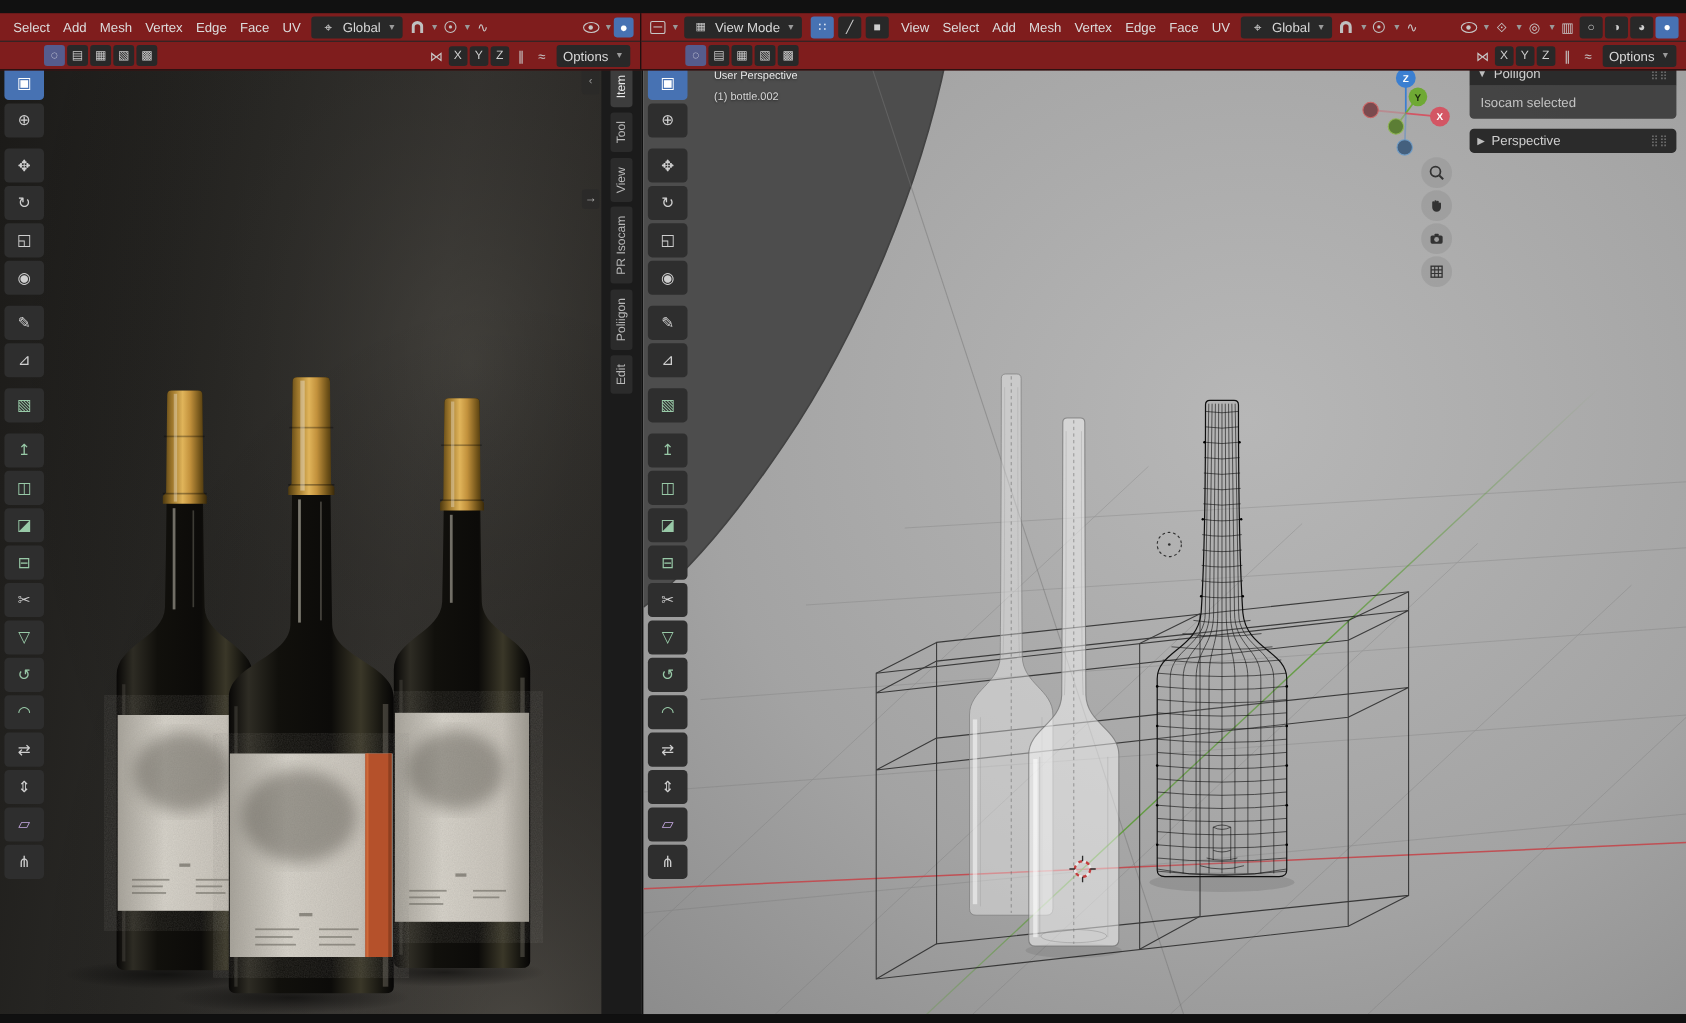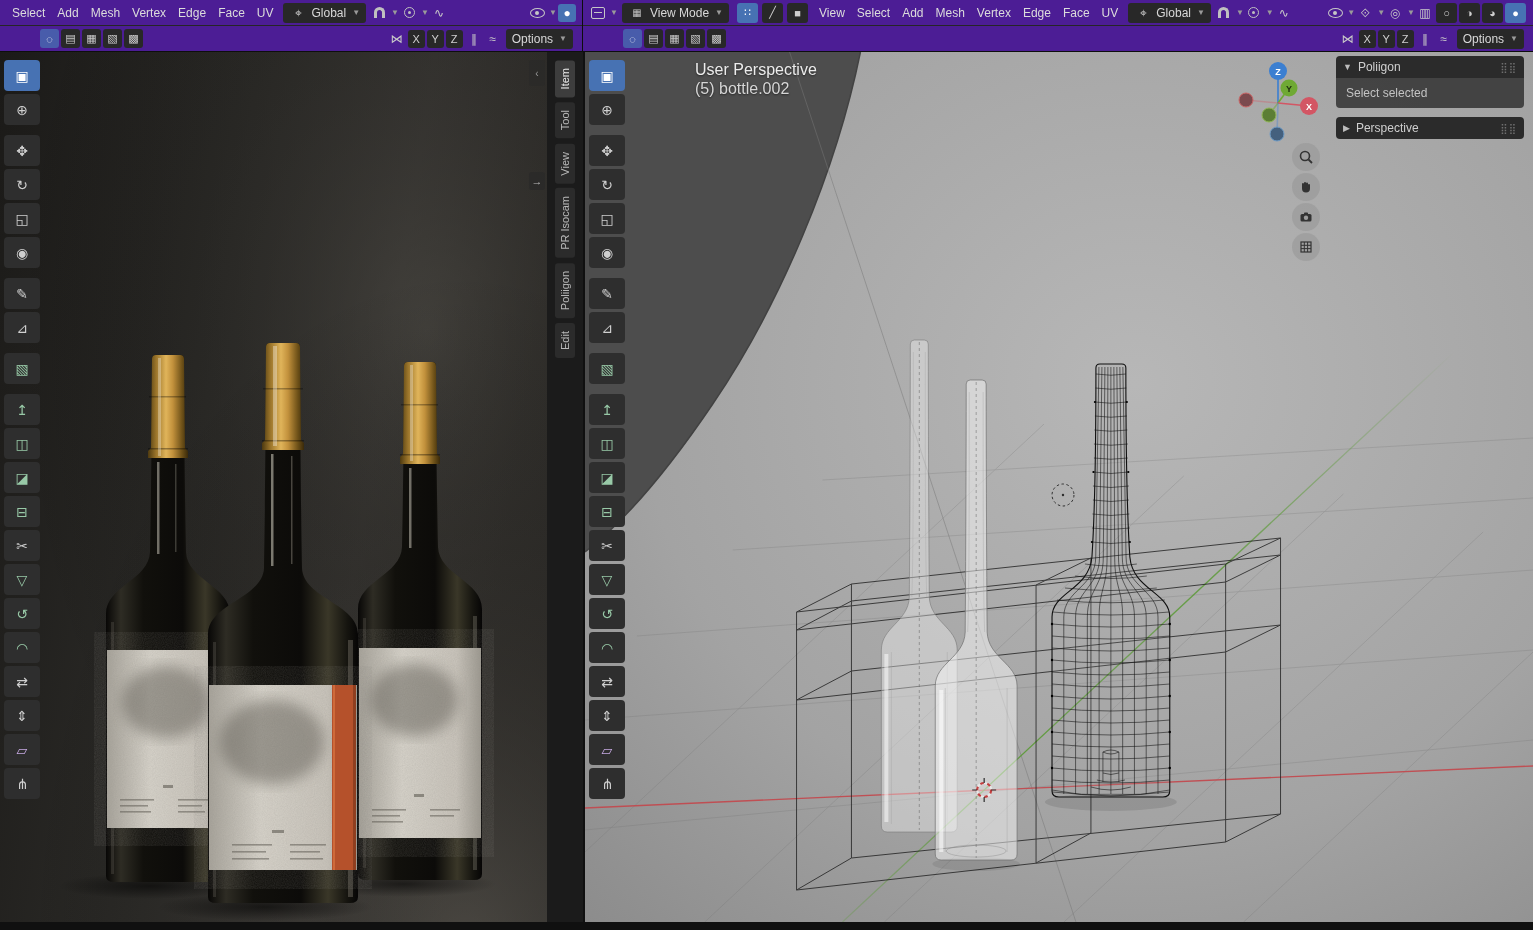--- a/index.html
+++ b/index.html
@@ -1,21 +1,21 @@
 <!DOCTYPE html>
 <html><head>
 <meta charset="utf-8">
 <style>
   *{margin:0;padding:0;box-sizing:border-box;}
   html,body{width:1533px;height:930px;overflow:hidden;background:#111;
     font-family:"Liberation Sans","DejaVu Sans",sans-serif;}
   .app{position:relative;width:1533px;height:930px;}
 
   
-  .headers{position:absolute;top:0;left:0;right:0;height:52px;display:flex;background:#4c1d95;border-bottom:1px solid #0e0e0e;z-index:20;}
+  .headers{position:absolute;top:12px;left:0;right:0;height:52px;display:flex;background:#7f1d1d;border-bottom:1px solid #0e0e0e;z-index:20;}
   .hdr{display:flex;flex-direction:column;}
   .hdr-left{width:583px;border-right:1px solid #0d0d0d;}
   .hdr-right{flex:1;min-width:0;}
   .hrow{height:26px;display:flex;align-items:center;padding:0 6px;gap:1px;font-size:12px;color:#d8d8d8;white-space:nowrap;overflow:hidden;}
   .hrow+.hrow{border-top:1px solid #262626;}
   .hmenus{display:flex;}
   .menu-item{padding:2px 6px;border-radius:3px;color:#dcdcdc;}
   .chip{display:inline-flex;align-items:center;gap:4px;background:#282828;border-radius:3px;padding:2px 6px;margin:0 3px;height:20px;}
   .caret{font-size:8px;color:#9a9a9a;margin-left:2px;}
   .hicon{min-width:18px;height:18px;display:inline-flex;align-items:center;justify-content:center;color:#c9c9c9;font-size:12px;border-radius:3px;padding:0 1px;}
@@ -49,21 +49,21 @@
   .tool-btn{width:36px;height:31px;background:#2e2e2e;border-radius:4px;display:flex;align-items:center;justify-content:center;font-size:14px;color:#cfcfcf;}
   .tool-btn.active{background:#4772b3;color:#fff;}
   .tool-btn.gap-after{margin-bottom:7px;}
 
   .tabstrip{position:absolute;right:0;top:0;width:36px;height:100%;background:#1b1b1b;display:flex;flex-direction:column;align-items:center;padding-top:8px;gap:5px;z-index:5;}
   .vtab{writing-mode:vertical-rl;transform:rotate(180deg);background:#2b2b2b;color:#b9b9b9;font-size:11px;padding:8px 4px;border-radius:3px;}
   .vtab.active{background:#3d3d3d;color:#e9e9e9;}
   .expand-arrow{position:absolute;right:38px;top:120px;width:16px;height:18px;display:flex;align-items:center;justify-content:center;color:#bdbdbd;font-size:11px;background:rgba(40,40,40,.6);border-radius:3px;z-index:6;}
   .collapse-arrow{position:absolute;right:38px;top:8px;width:16px;height:26px;display:flex;align-items:center;justify-content:center;color:#9a9a9a;font-size:10px;background:rgba(40,40,40,.45);border-radius:3px;z-index:6;}
 
-  .overlay-text{position:absolute;left:64px;top:8px;z-index:7;color:#ececec;font-size:16px;line-height:19px;text-shadow:0 1px 2px rgba(0,0,0,.5);margin-left:46px;}
+  .overlay-text{position:absolute;left:64px;top:8px;z-index:7;color:#ececec;font-size:10px;line-height:19px;text-shadow:0 1px 2px rgba(0,0,0,.5);}
   .overlay-text .obj{color:#d6d6d6;}
 
   .gizmo{position:absolute;left:648px;top:6px;width:90px;height:90px;z-index:7;font-family:"Liberation Sans",sans-serif;}
   .navbtns{position:absolute;left:707px;top:91px;z-index:7;display:flex;flex-direction:column;gap:2px;}
   .navbtn{width:28px;height:28px;border-radius:50%;background:rgba(150,150,150,.55);display:flex;align-items:center;justify-content:center;}
 
   .npanel{position:absolute;right:9px;top:4px;width:188px;z-index:8;font-size:12px;color:#cfcfcf;}
   .np-header{height:22px;background:#2b2b2b;border-radius:4px 4px 0 0;display:flex;align-items:center;padding:0 7px;gap:6px;}
   .np-header .chev{font-size:9px;color:#bdbdbd;}
   .np-grip{margin-left:auto;color:#6f6f6f;font-size:10px;letter-spacing:1px;}
@@ -640,21 +640,21 @@
         <div class="tool-btn" style="color: rgb(197, 168, 224);">
           <span>▱</span>
         </div>
         <div class="tool-btn">
           <span>⋔</span>
         </div>
       </div>
 
     <div class="overlay-text">
       <div>User Perspective</div>
-      <div class="obj">(5) bottle.002</div>
+      <div class="obj">(1) bottle.002</div>
     </div>
 
     <svg class="gizmo" viewBox="0 0 90 90">
       <g stroke-width="1.6">
         <line x1="45" y1="45" x2="45" y2="14" stroke="#3b7fd1"></line>
         <line x1="45" y1="45" x2="56" y2="30" stroke="#6fa934"></line>
         <line x1="45" y1="45" x2="76" y2="48" stroke="#d35664"></line>
         <line x1="45" y1="45" x2="13" y2="42" stroke="#d35664" opacity="0.35"></line>
         <line x1="45" y1="45" x2="36" y2="57" stroke="#6fa934" opacity="0.5"></line>
         <line x1="45" y1="45" x2="44" y2="76" stroke="#3b7fd1" opacity="0.35"></line>
@@ -698,21 +698,21 @@
     </div>
 
     <div class="npanel">
       <div>
         <div class="np-header">
           <span class="chev">▼</span>
           <span>Poliigon</span>
           <span class="np-grip">⣿⣿</span>
         </div>
         <div class="np-body">
-          <span>Select selected</span>
+          <span>Isocam selected</span>
         </div>
       </div>
       <div class="np-sec2">
         <div class="np-header">
           <span class="chev">▶</span>
           <span>Perspective</span>
           <span class="np-grip">⣿⣿</span>
         </div>
       </div>
     </div>

